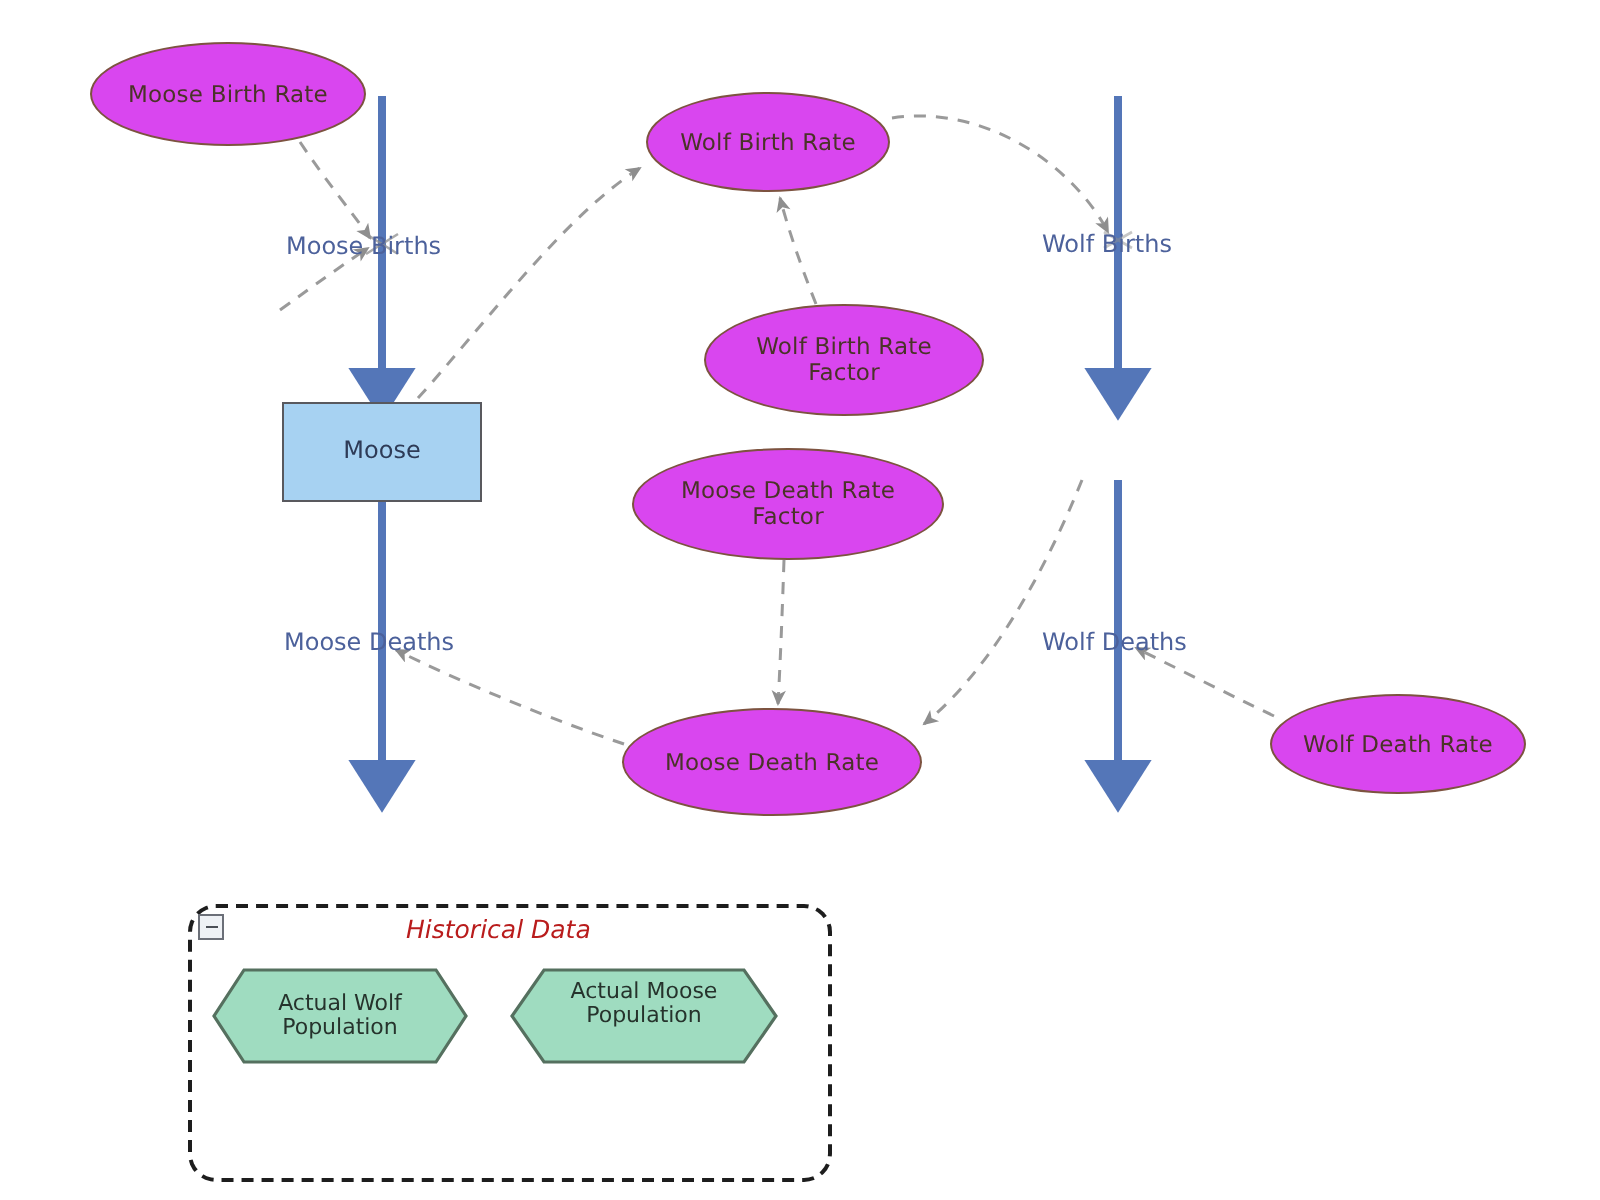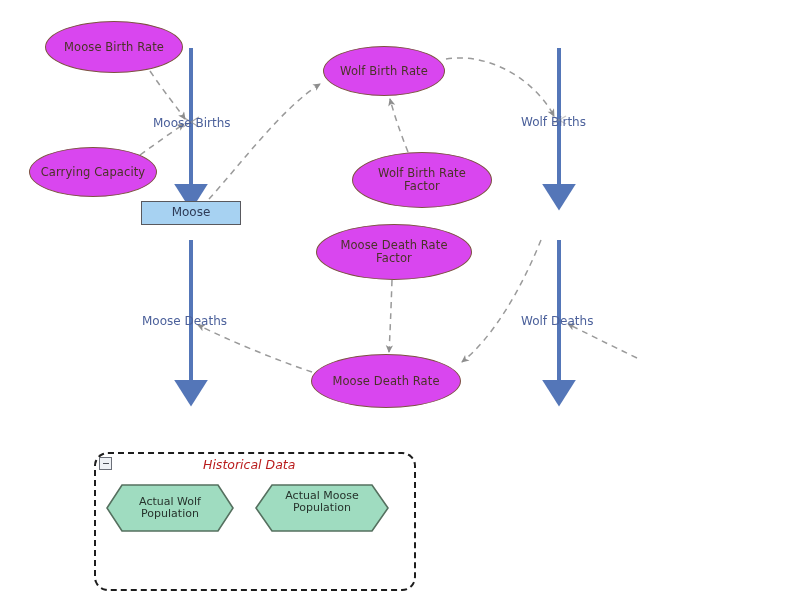--- a/index.html
+++ b/index.html
@@ -153,53 +153,53 @@
       <path d="M392,280 C391,310 390,334 389,352" marker-end="url(#linkhead)"></path>
 
       <path d="M312,372 C276,360 228,340 198,325" marker-end="url(#linkhead)"></path>
 
       <path d="M541,240 C520,292 492,338 462,362" marker-end="url(#linkhead)"></path>
 
       <path d="M637,358 C610,345 586,333 568,324" marker-end="url(#linkhead)"></path>
     </g>
   </svg>
 
-  <div class="node stock" style="left:141px; top:201px; width:100px; height:24px;">
+  <div class="node stock" style="left:141px; top:201px; width:100px; height:50px;">
     <span>Moose</span>
   </div>
 
 
   <div class="node aux" style="left:45px; top:21px; width:138px; height:52px;">
     <span>Moose Birth Rate</span>
   </div>
 
-  <div class="node aux" style="left:29px; top:147px; width:128px; height:50px;">
-    <span>Carrying Capacity</span>
-  </div>
 
   <div class="node aux" style="left:323px; top:46px; width:122px; height:50px;">
     <span>Wolf Birth Rate</span>
   </div>
 
   <div class="node aux" style="left:352px; top:152px; width:140px; height:56px;">
     <span>Wolf Birth Rate
 Factor</span>
   </div>
 
   <div class="node aux" style="left:316px; top:224px; width:156px; height:56px;">
     <span>Moose Death Rate
 Factor</span>
   </div>
 
   <div class="node aux" style="left:311px; top:354px; width:150px; height:54px;">
     <span>Moose Death Rate</span>
   </div>
 
-
-  <div class="flow-label" style="left:143px; top:116px;margin-left:10px;">Moose Births</div>
+  <div class="node aux" style="left:635px; top:347px; width:128px; height:50px;">
+    <span>Wolf Death Rate</span>
+  </div>
+
+  <div class="flow-label" style="left:143px; top:116px;">Moose Births</div>
 
   <div class="flow-label" style="left:142px; top:314px;">Moose Deaths</div>
 
   <div class="flow-label" style="left:521px; top:115px;">Wolf Births</div>
 
   <div class="flow-label" style="left:521px; top:314px;">Wolf Deaths</div>
 
   <div class="group-box" style="left:94px; top:452px; width:318px; height:135px;"></div>
 
   <div class="collapse-icon" style="left:99px; top:457px;">

